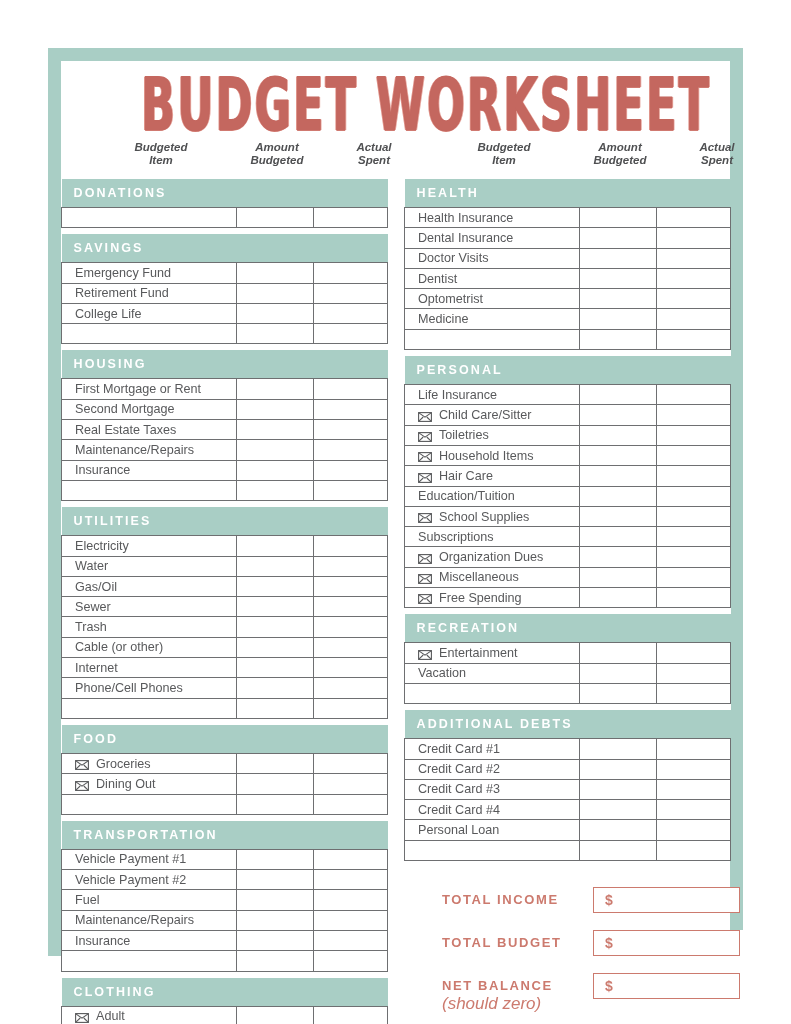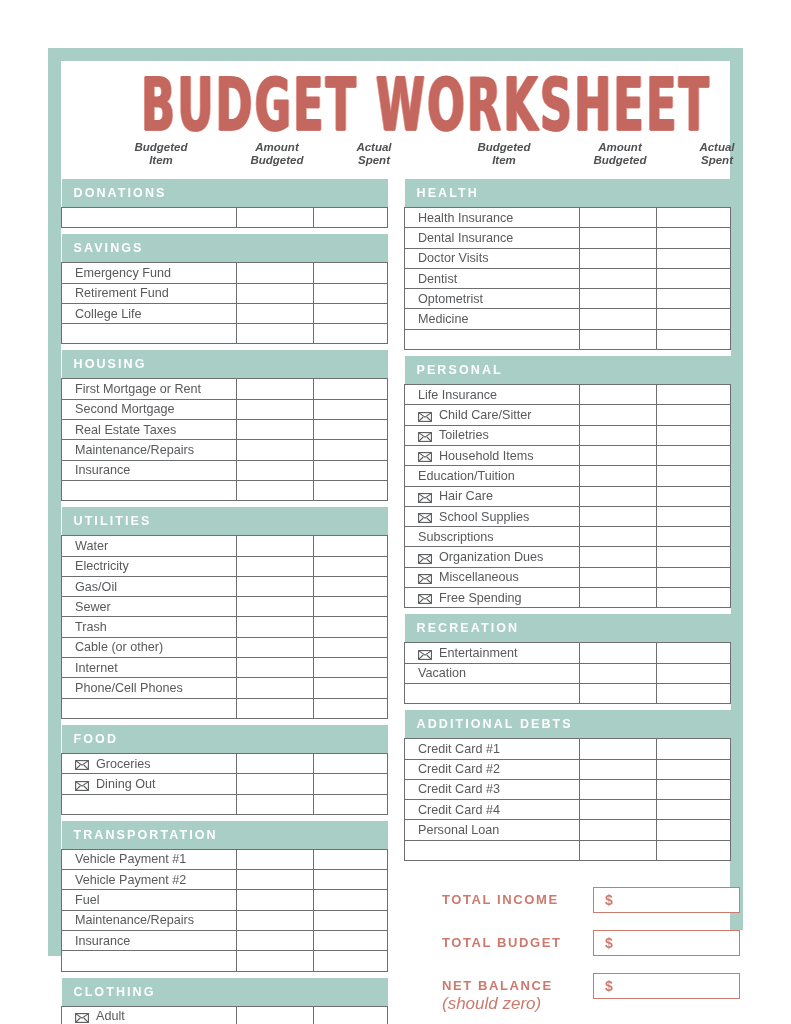--- a/index.html
+++ b/index.html
@@ -332,26 +332,26 @@
                 <td class="blank-cell"></td>
                 <td class="blank-cell"></td>
               </tr>
               <tr class="spacer-row">
                 <td colspan="3"></td>
               </tr>
               <tr class="section-row">
                 <td colspan="3">UTILITIES</td>
               </tr>
               <tr class="item-row">
+                <td class="item-cell"><span>Electricity</span></td>
+                <td class="blank-cell"></td>
+                <td class="blank-cell"></td>
+              </tr>
+              <tr class="item-row">
                 <td class="item-cell"><span>Water</span></td>
-                <td class="blank-cell"></td>
-                <td class="blank-cell"></td>
-              </tr>
-              <tr class="item-row">
-                <td class="item-cell"><span>Electricity</span></td>
                 <td class="blank-cell"></td>
                 <td class="blank-cell"></td>
               </tr>
               <tr class="item-row">
                 <td class="item-cell"><span>Gas/Oil</span></td>
                 <td class="blank-cell"></td>
                 <td class="blank-cell"></td>
               </tr>
               <tr class="item-row">
                 <td class="item-cell"><span>Sewer</span></td>
@@ -551,31 +551,31 @@
                 <td class="item-cell"><span class="env"><svg width="14" height="10" viewBox="0 0 14 10">
                       <rect x="0.6" y="0.6" width="12.8" height="8.8" fill="none" stroke="#58595b" stroke-width="1.1"></rect>
                       <path d="M0.9 0.9 L7 5.2 L13.1 0.9" fill="none" stroke="#58595b" stroke-width="1.1"></path>
                       <path d="M0.9 9.1 L5.2 5.0" fill="none" stroke="#58595b" stroke-width="1.1"></path>
                       <path d="M13.1 9.1 L8.8 5.0" fill="none" stroke="#58595b" stroke-width="1.1"></path>
                     </svg></span><span>Household Items</span></td>
                 <td class="blank-cell"></td>
                 <td class="blank-cell"></td>
               </tr>
               <tr class="item-row">
+                <td class="item-cell"><span class="env"><svg width="14" height="10" viewBox="0 0 14 10">
+                      <rect x="0.6" y="0.6" width="12.8" height="8.8" fill="none" stroke="#58595b" stroke-width="1.1"></rect>
+                      <path d="M0.9 0.9 L7 5.2 L13.1 0.9" fill="none" stroke="#58595b" stroke-width="1.1"></path>
+                      <path d="M0.9 9.1 L5.2 5.0" fill="none" stroke="#58595b" stroke-width="1.1"></path>
+                      <path d="M13.1 9.1 L8.8 5.0" fill="none" stroke="#58595b" stroke-width="1.1"></path>
+                    </svg></span><span>Hair Care</span></td>
+                <td class="blank-cell"></td>
+                <td class="blank-cell"></td>
+              </tr>
+              <tr class="item-row">
                 <td class="item-cell"><span>Education/Tuition</span></td>
-                <td class="blank-cell"></td>
-                <td class="blank-cell"></td>
-              </tr>
-              <tr class="item-row">
-                <td class="item-cell"><span class="env"><svg width="14" height="10" viewBox="0 0 14 10">
-                      <rect x="0.6" y="0.6" width="12.8" height="8.8" fill="none" stroke="#58595b" stroke-width="1.1"></rect>
-                      <path d="M0.9 0.9 L7 5.2 L13.1 0.9" fill="none" stroke="#58595b" stroke-width="1.1"></path>
-                      <path d="M0.9 9.1 L5.2 5.0" fill="none" stroke="#58595b" stroke-width="1.1"></path>
-                      <path d="M13.1 9.1 L8.8 5.0" fill="none" stroke="#58595b" stroke-width="1.1"></path>
-                    </svg></span><span>Hair Care</span></td>
                 <td class="blank-cell"></td>
                 <td class="blank-cell"></td>
               </tr>
               <tr class="item-row">
                 <td class="item-cell"><span class="env"><svg width="14" height="10" viewBox="0 0 14 10">
                       <rect x="0.6" y="0.6" width="12.8" height="8.8" fill="none" stroke="#58595b" stroke-width="1.1"></rect>
                       <path d="M0.9 0.9 L7 5.2 L13.1 0.9" fill="none" stroke="#58595b" stroke-width="1.1"></path>
                       <path d="M0.9 9.1 L5.2 5.0" fill="none" stroke="#58595b" stroke-width="1.1"></path>
                       <path d="M13.1 9.1 L8.8 5.0" fill="none" stroke="#58595b" stroke-width="1.1"></path>
                     </svg></span><span>School Supplies</span></td>

